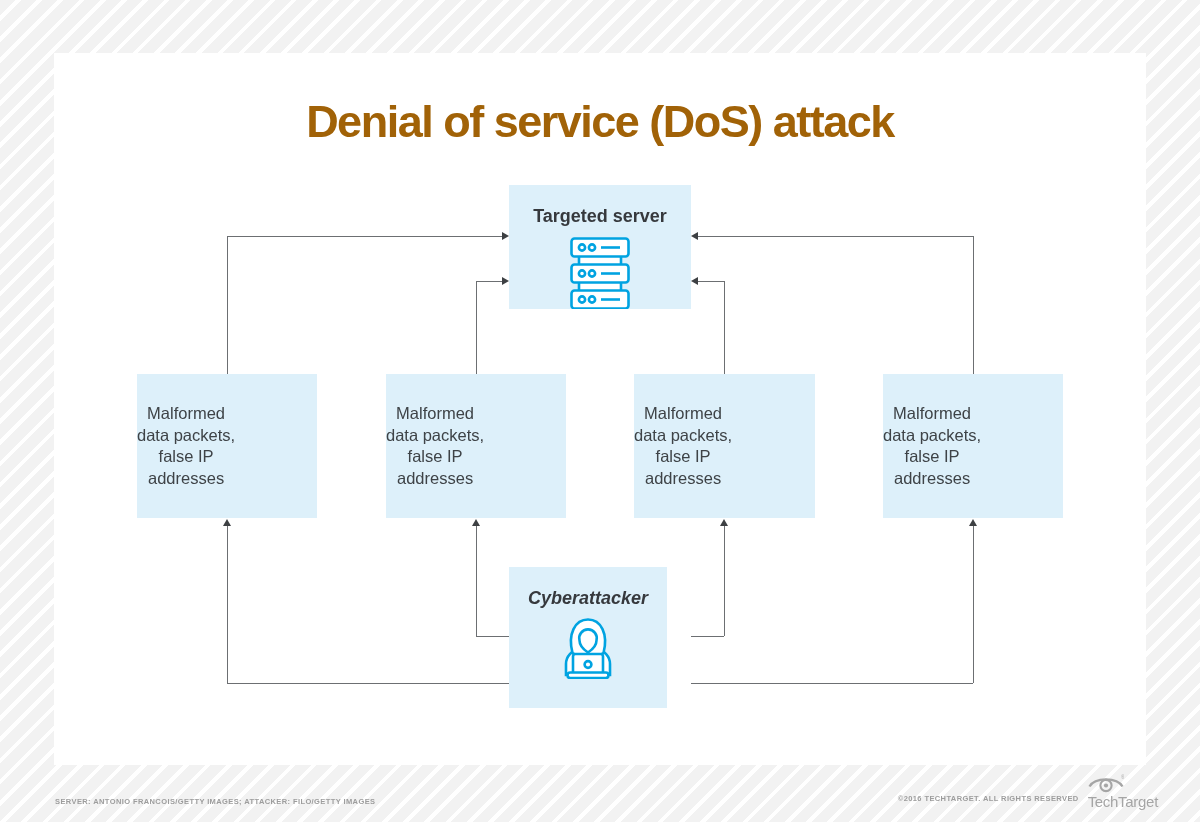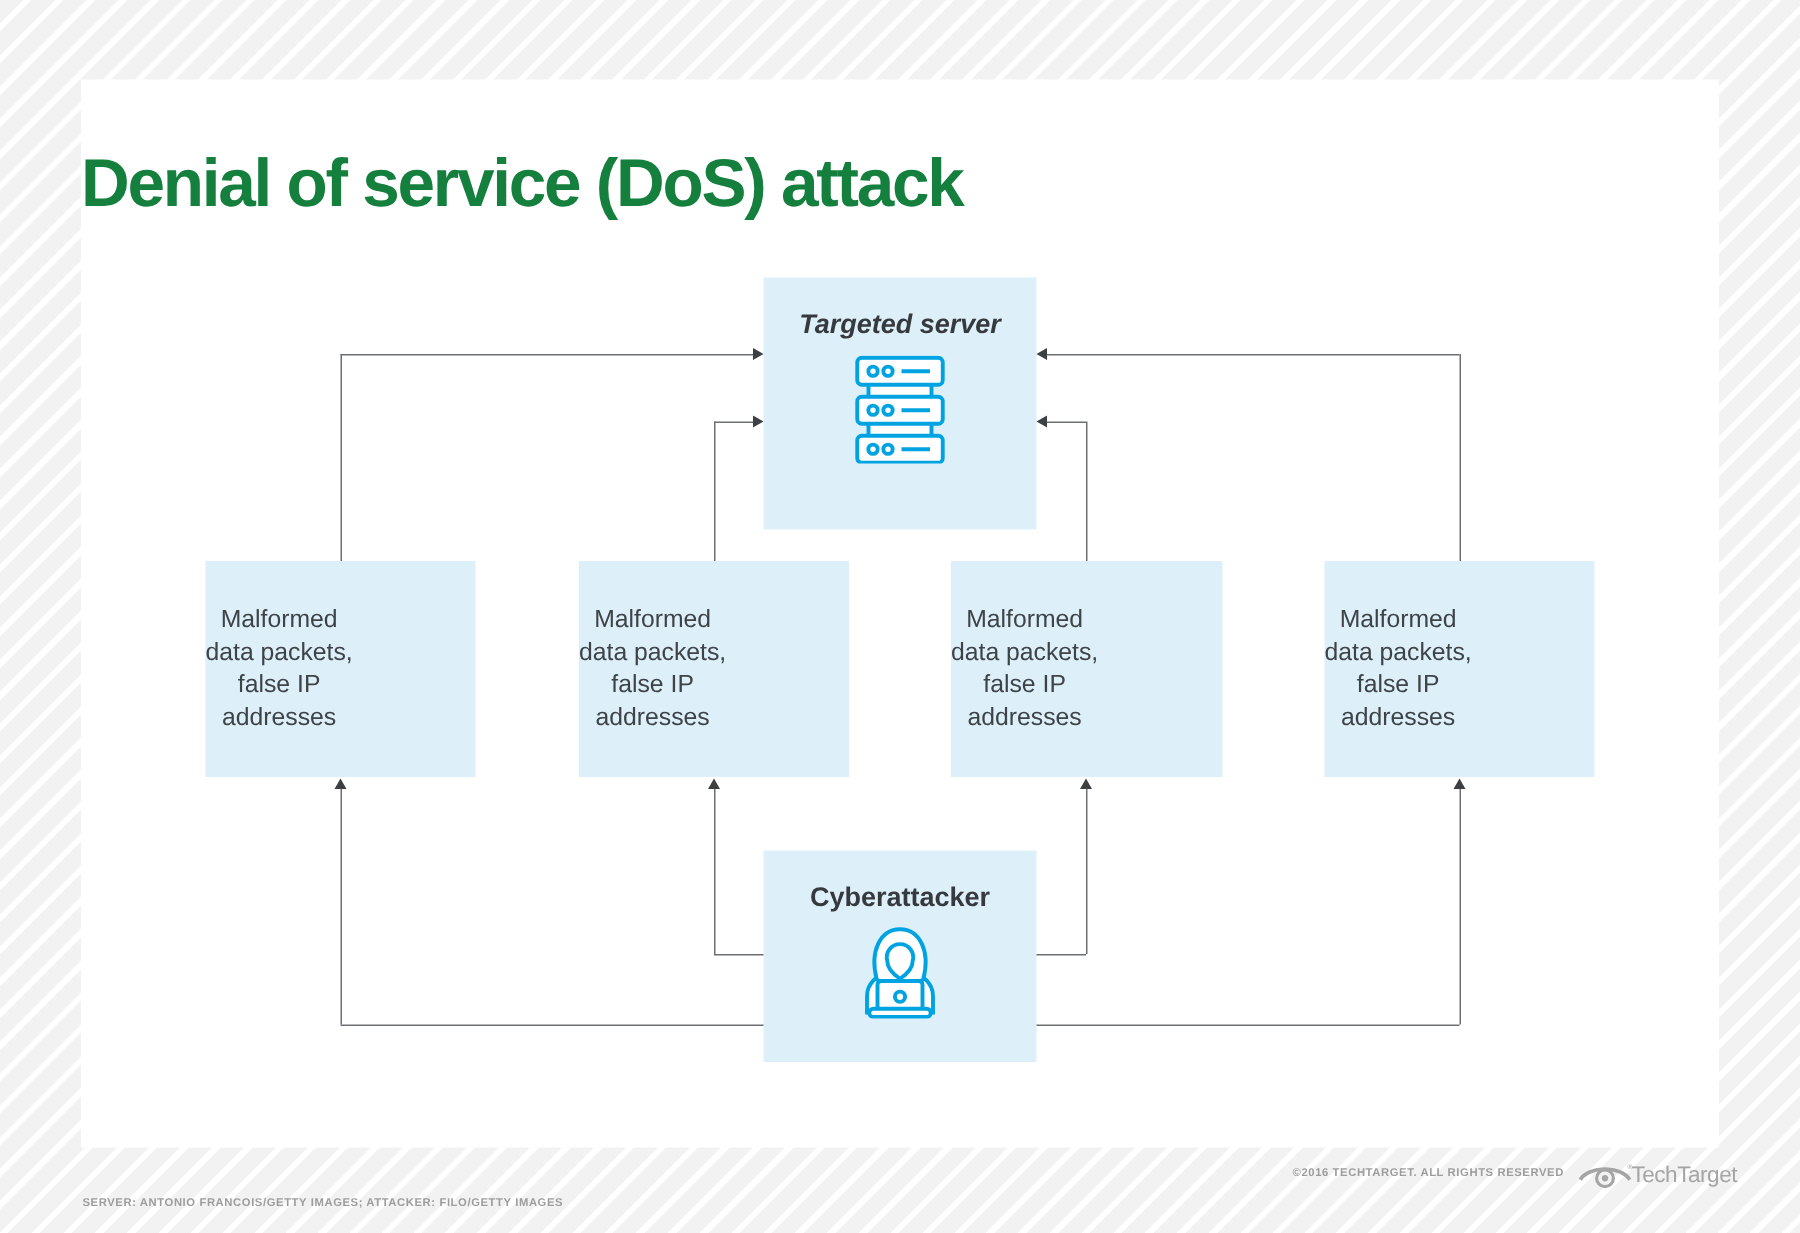--- a/index.html
+++ b/index.html
@@ -10,28 +10,28 @@
     background: repeating-linear-gradient(135deg, #f2f2f2 0px, #f2f2f2 11px, #ffffff 11px, #ffffff 15px);
     overflow: hidden;
   }
   .stage { position: absolute; inset: 0; }
   .card {
     position: absolute; left: 54px; top: 53px; width: 1092px; height: 712px;
     background: #ffffff;
   }
   .title {
     position: absolute; left: 54px; top: 96px; width: 1092px;
-    text-align: left; font-size: 45px; font-weight: 700;
-    letter-spacing: -1.5px; color: #15803d;
+    text-align: center; font-size: 45px; font-weight: 700;
+    letter-spacing: -1.5px; color: #a16207;
   }
   .node {
     position: absolute; background: #ddf0fa;
   }
-  .node-server   { left: 509px; top: 185px; width: 182px; height: 168px; font-style: italic; }
-  .node-attacker { left: 509px; top: 567px; width: 182px; height: 141px; }
+  .node-server   { left: 509px; top: 185px; width: 182px; height: 124px; }
+  .node-attacker { left: 509px; top: 567px; width: 158px; height: 141px; font-style: italic; }
   .node-label {
     position: absolute; top: 21px; left: 0; width: 100%;
     text-align: center; font-size: 18px; font-weight: 700; color: #36393d;
   }
   .node-icon { position: absolute; left: 50%; transform: translateX(-50%); }
   .node-server .node-icon { top: 52px; }
   .node-attacker .node-icon { top: 50px; }
   .mbox {
     position: absolute; top: 374px; width: 180px; height: 144px;
     background: #ddf0fa; display: flex; align-items: center; justify-content: flex-start;
@@ -56,21 +56,21 @@
     font-size: 7.5px; font-weight: 700; letter-spacing: 0.4px; color: #9d9d9d;
   }
   .footer-right {
     position: absolute; right: 42px; top: 774px;
     display: flex; align-items: flex-end; gap: 9px;
   }
   .footer-copyright {
     font-size: 7.5px; font-weight: 700; letter-spacing: 0.4px; color: #9d9d9d;
     margin-bottom: 7px; white-space: nowrap;
   }
-  .tt-logo { display: flex; flex-direction: row; align-items: center; }
+  .tt-logo { display: flex; flex-direction: column; }
   .tt-logo-text { font-size: 15px; color: #a5a5a5; letter-spacing: -0.3px; }
   .icon-svg { display: block; }
 </style>
 </head>
 <body>
 
 <div class="stage">
 
   <div class="card"></div>
 

